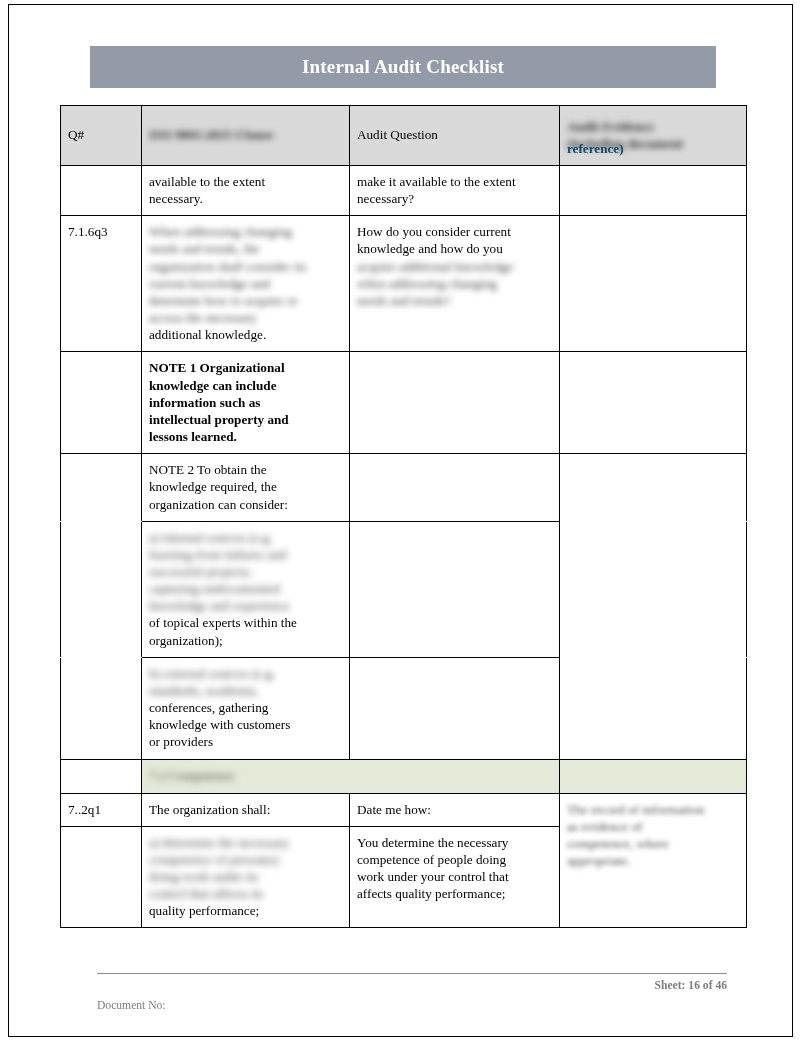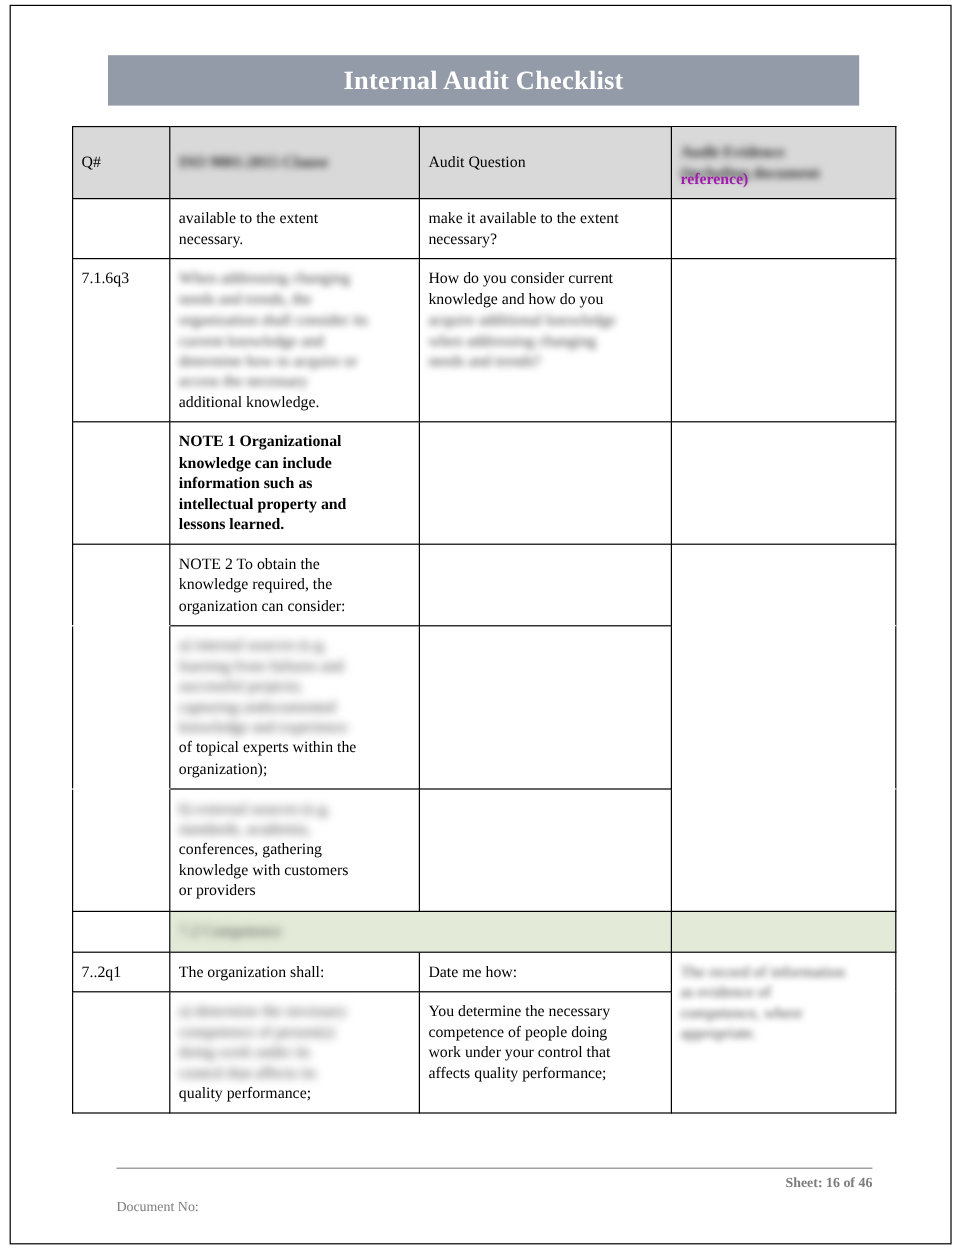--- a/index.html
+++ b/index.html
@@ -19,21 +19,21 @@
 
   
   .title-banner{
     position:absolute;left:81px;top:41px;
     width:626px;height:42px;
     background:#949ba8;
     display:flex;align-items:center;justify-content:center;
   }
   .title-banner .title-text{
     color:#ffffff;
-    font-size:22px;
+    font-size:19px;
     font-weight:bold;
     letter-spacing:.2px;
   }
 
   
   .checklist{
     position:absolute;left:51px;top:100px;
     width:686px;
     border-collapse:collapse;
     table-layout:fixed;
@@ -74,21 +74,21 @@
     filter:blur(3.1px);
     color:#3c3c3c;
     display:block;
   }
   .blur-soft{filter:blur(2.6px);color:#4a4a4a;display:block;}
   .blur-strong{filter:blur(3.6px);color:#444;display:block;}
   .blur-hdr{filter:blur(3.3px);color:#2c2c2c;display:block;font-weight:bold;}
   .hdr-stack{position:relative;}
   .hdr-stack .under{
     position:absolute;left:7px;top:34px;
-    font-weight:bold;color:#a21caf;
+    font-weight:bold;color:#0c4a6e;
   }
   .clear-line{display:block;}
 
   
   .footer{
     position:absolute;left:88px;top:968px;
     width:630px;
     border-top:1.2px solid #8a8a8a;
     padding-top:4px;
     color:#7d7d7d;

